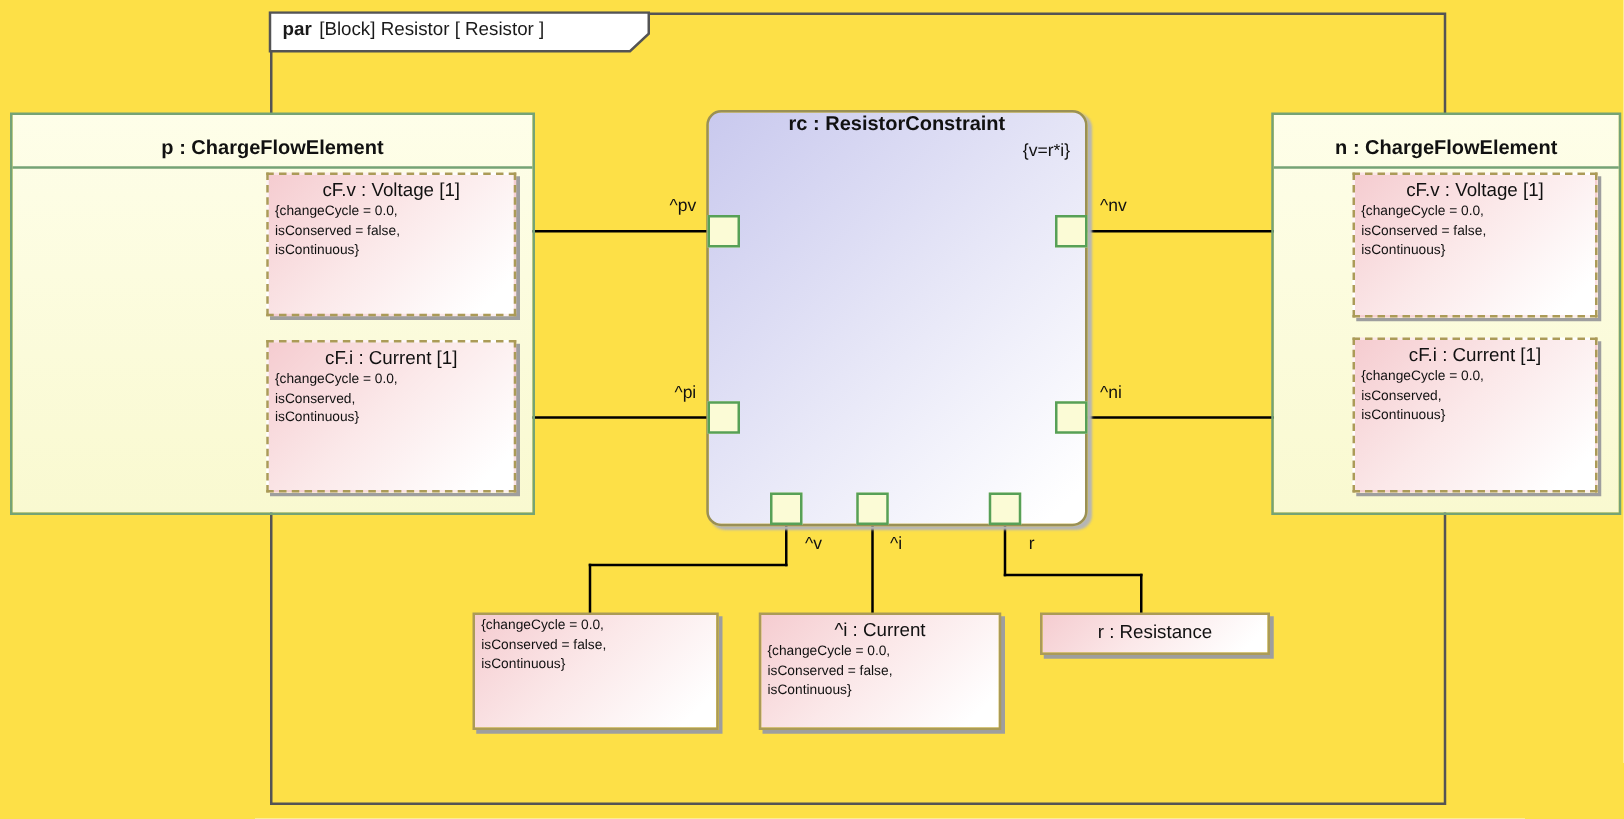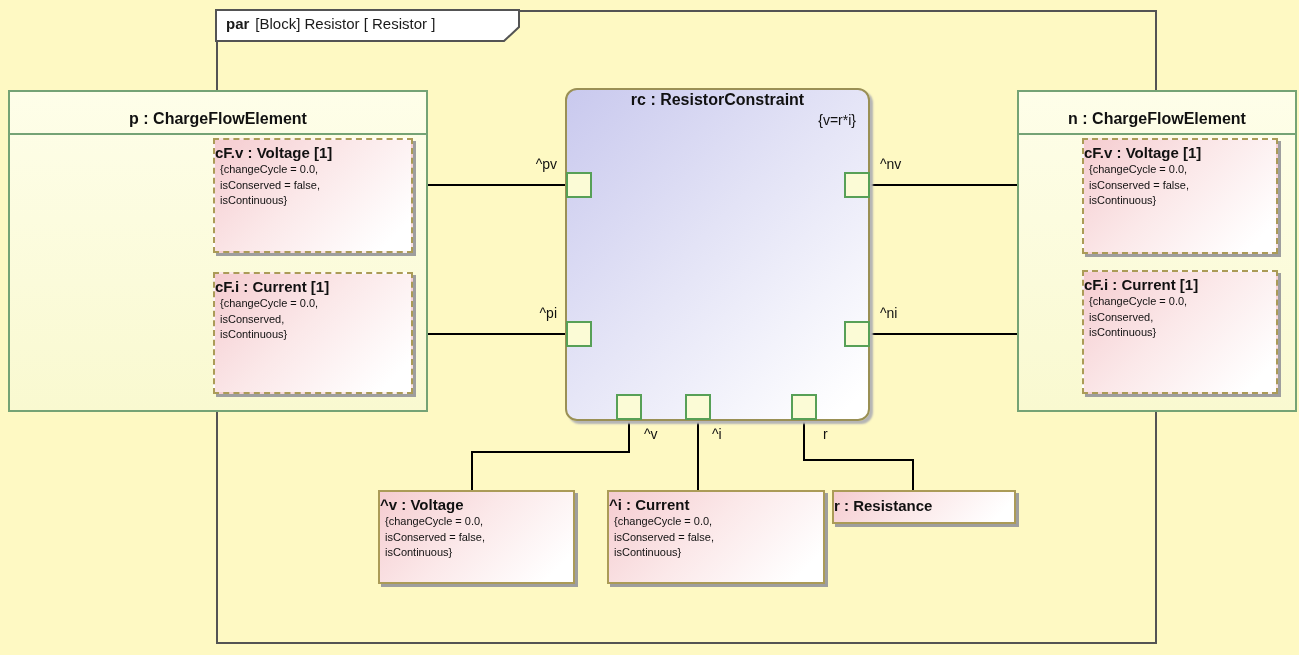--- a/index.html
+++ b/index.html
@@ -1,16 +1,16 @@
 <!DOCTYPE html>
 <html style="--frame: #545454; --blockBorder: #75a375; --partBorder: #ab9b57; --constraintBorder: #9a9055; --portBorder: #57a057; --blockFill: #f9f9d0; --partFill: #f5ccd0; --constraintFill: #c9c9ee;"><head>
 <meta charset="utf-8">
 <style>
   html,body{margin:0;padding:0;background:#fff;}
-  .canvas{position:relative;width:1299px;height:655px;background:#fef9c3;
+  .canvas{position:relative;width:1299px;height:655px;background:#fde047;
           font-family:"Liberation Sans",sans-serif;overflow:hidden;}
 
   .frame{position:absolute;left:216px;top:10px;width:941px;height:634px;
          box-sizing:border-box;border:2px solid var(--frame,#545454);}
 
   .tab-svg{position:absolute;left:214px;top:9px;}
   .tab-text{position:absolute;left:226px;top:15px;font-size:15px;color:#1a1a1a;white-space:nowrap;}
   .tab-text .kw{font-weight:bold;margin-right:6px;}
 
   .block{position:absolute;box-sizing:border-box;border:2px solid var(--blockBorder,#75a375);
@@ -18,21 +18,21 @@
   .block-header{height:31px;box-sizing:border-box;border-bottom:2px solid var(--blockBorder,#75a375);
          display:flex;align-items:center;justify-content:center;
          font-weight:bold;font-size:16px;color:#111;margin-top:12px;}
 
   .part{position:absolute;box-sizing:border-box;border:2px dashed var(--partBorder,#ab9b57);
         background:linear-gradient(135deg,#f5ccd0 0%,#fbe8e9 45%,#ffffff 90%);
         box-shadow:3px 3px 0 #9e9e9e;}
   .param{position:absolute;box-sizing:border-box;border:2px solid var(--partBorder,#ab9b57);
         background:linear-gradient(135deg,#f5ccd0 0%,#fbe8e9 45%,#ffffff 90%);
         box-shadow:3px 3px 0 #9e9e9e;}
-  .pt-title{font-weight:bold;font-size:15px;padding-top:4px;color:#111;white-space:nowrap;}
+  .pt-title{font-weight:normal;font-size:15px;text-align:center;padding-top:4px;color:#111;white-space:nowrap;}
   .pt-body{font-size:11px;line-height:1.42;padding:1px 4px 0 5px;white-space:pre-line;color:#111;}
 
   .constraint{position:absolute;left:565px;top:88px;width:305px;height:333px;box-sizing:border-box;
         border:2px solid var(--constraintBorder,#9a9055);border-radius:12px;
         background:linear-gradient(135deg,#c9c9ee 0%,#e3e3f6 45%,#ffffff 95%);
         box-shadow:3px 3px 2px #b5b5b5;}
   .c-stereo{font-size:14px;text-align:center;padding-top:7px;color:#111;}
   .c-name{font-size:16px;font-weight:bold;text-align:center;padding-top:1px;color:#111;}
   .c-expr{font-size:14px;text-align:right;padding:3px 12px 0 0;color:#111;}
 
@@ -121,26 +121,25 @@
 
   <div class="port-label pl-right" style="left:505px;top:156px;">^pv</div>
   <div class="port-label pl-right" style="left:505px;top:305px;">^pi</div>
   <div class="port-label" style="left:880px;top:156px;">^nv</div>
   <div class="port-label" style="left:880px;top:305px;">^ni</div>
   <div class="port-label" style="left:644px;top:426px;">^v</div>
   <div class="port-label" style="left:712px;top:426px;">^i</div>
   <div class="port-label" style="left:823px;top:426px;">r</div>
 
   <div class="param z2" style="left:378px;top:490px;width:197px;height:94px;">
-    <div class="pt-title">^v : Voltage</div>
     <div class="pt-body">{changeCycle = 0.0,
 isConserved = false,
 isContinuous}</div>
   </div>
-  <div class="param z2" style="left:607px;top:490px;width:218px;height:94px;">
+  <div class="param z2" style="left:607px;top:490px;width:194px;height:94px;">
     <div class="pt-title">^i : Current</div>
     <div class="pt-body">{changeCycle = 0.0,
 isConserved = false,
 isContinuous}</div>
   </div>
   <div class="param z2" style="left:832px;top:490px;width:184px;height:34px;">
     <div class="pt-title" style="padding-top:5px;">r : Resistance</div>
   </div>
 
 </div>

